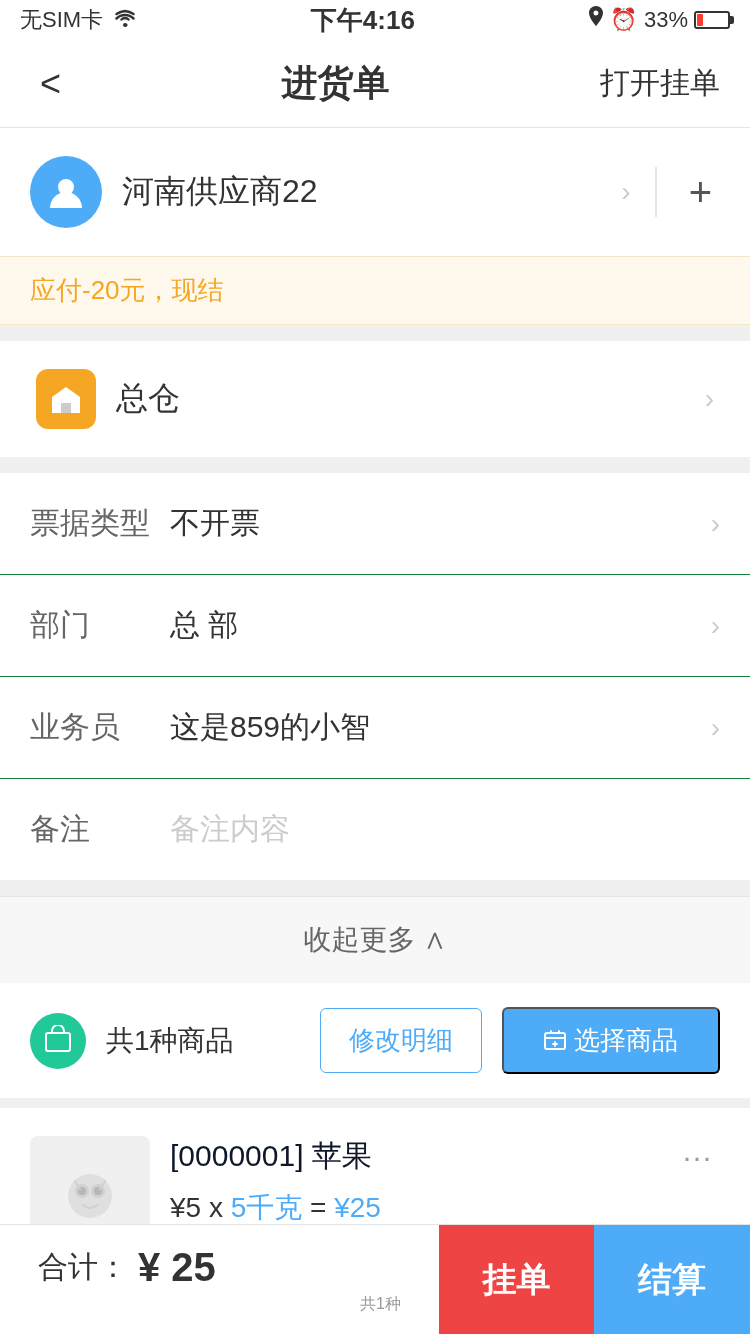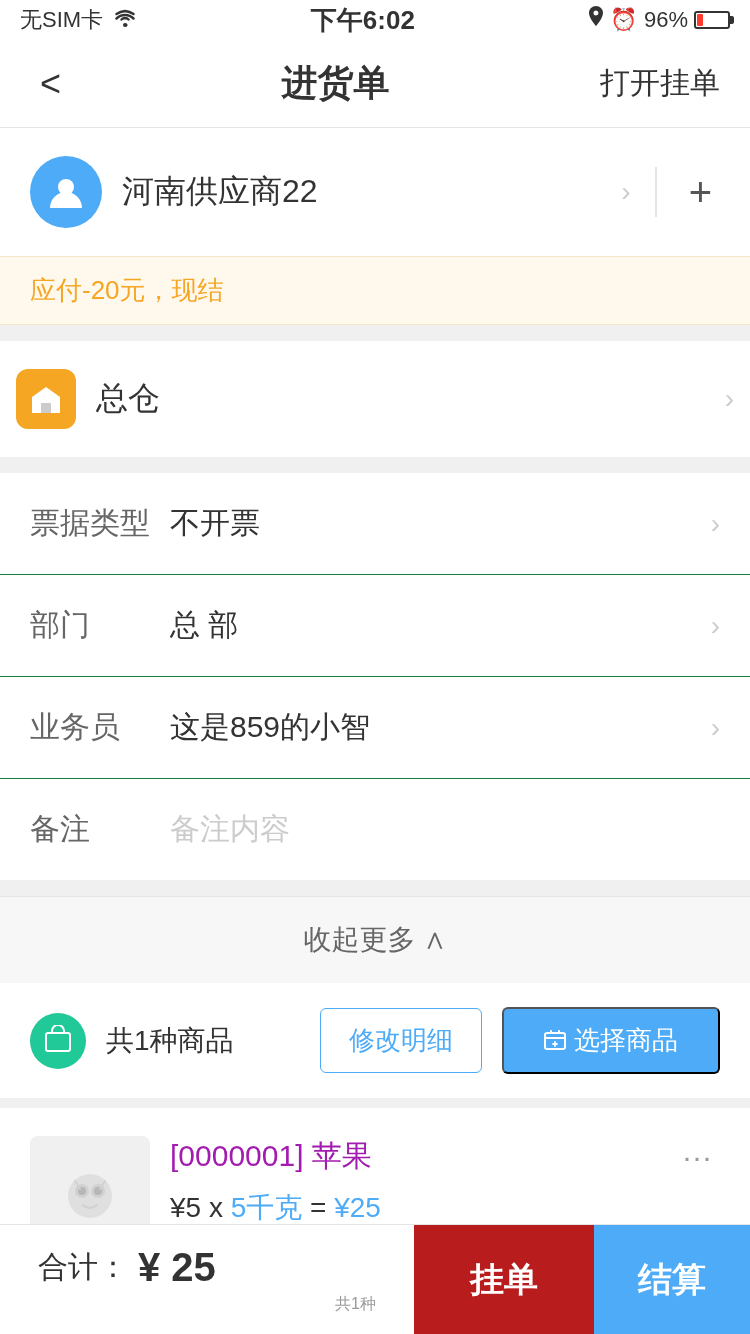--- a/index.html
+++ b/index.html
@@ -150,21 +150,21 @@
       font-size: 26px;
       color: #f5a623;
       border-top: 1px solid #f5e6c8;
       border-bottom: 1px solid #f5e6c8;
     }
 
     
     .warehouse-row {
       display: flex;
       align-items: center;
-      padding: 28px 16px;
+      padding: 28px 36px;
       background: #fff;
     }
     .warehouse-icon {
       width: 60px;
       height: 60px;
       border-radius: 12px;
       background: #f5a623;
       display: flex;
       align-items: center;
       justify-content: center;
@@ -285,21 +285,21 @@
       display: flex;
       align-items: center;
       justify-content: center;
       flex-shrink: 0;
     }
     .product-info {
       flex: 1;
     }
     .product-name {
       font-size: 30px;
-      color: #a21caf;
+      color: #0f172a;
       margin-bottom: 12px;
     }
     .product-price {
       font-size: 28px;
       color: #333;
     }
     .product-price .highlight {
       color: #4dabf7;
     }
     .product-more {
@@ -340,25 +340,25 @@
       font-weight: 600;
       color: #333;
     }
     .total-sub {
       font-size: 16px;
       color: #999;
       margin-top: 4px;
       text-align: right;
     }
     .btn-pending {
-      background: #b91c1c;
+      background: #ef4444;
       color: #fff;
       font-size: 34px;
       font-weight: 600;
-      width: 180px;
+      width: 155px;
       display: flex;
       align-items: center;
       justify-content: center;
       cursor: pointer;
     }
     .btn-checkout {
       background: #4dabf7;
       color: #fff;
       font-size: 34px;
       font-weight: 600;
@@ -382,29 +382,29 @@
     <span>无SIM卡</span>
     <span>
       <svg width="28" height="22" viewBox="0 0 28 22" fill="none">
         <path d="M14 18l2 2-2-2zm-8.5-5.5A12 12 0 0 1 14 9a12 12 0 0 1 8.5 3.5" stroke="#333" stroke-width="2.5" fill="none" stroke-linecap="round"></path>
         <path d="M5.5 8A18 18 0 0 1 14 5a18 18 0 0 1 8.5 3" stroke="#333" stroke-width="2.5" fill="none" stroke-linecap="round"></path>
         <path d="M10.5 13.5A5 5 0 0 1 14 12a5 5 0 0 1 3.5 1.5" stroke="#333" stroke-width="2.5" fill="none" stroke-linecap="round"></path>
         <circle cx="14" cy="19" r="2" fill="#333"></circle>
       </svg>
     </span>
   </div>
-  <div class="status-center">下午6:02</div>
+  <div class="status-center">下午4:16</div>
   <div class="status-right">
     <span>
       <svg width="18" height="22" viewBox="0 0 18 22" fill="#333">
         <path d="M9 0C5.13 0 2 3.13 2 7c0 5.25 7 13 7 13s7-7.75 7-13c0-3.87-3.13-7-7-7zm0 9.5A2.5 2.5 0 1 1 9 4.5a2.5 2.5 0 0 1 0 5z"></path>
       </svg>
     </span>
     <span>⏰</span>
-    <span>96%</span>
+    <span>33%</span>
     <span class="battery-icon">
       <span class="battery-fill"></span>
     </span>
   </div>
 </div>
 
 <div class="nav-bar">
   <span class="nav-back">&lt;</span>
   <span class="nav-title">进货单</span>
   <span class="nav-right">打开挂单</span>

